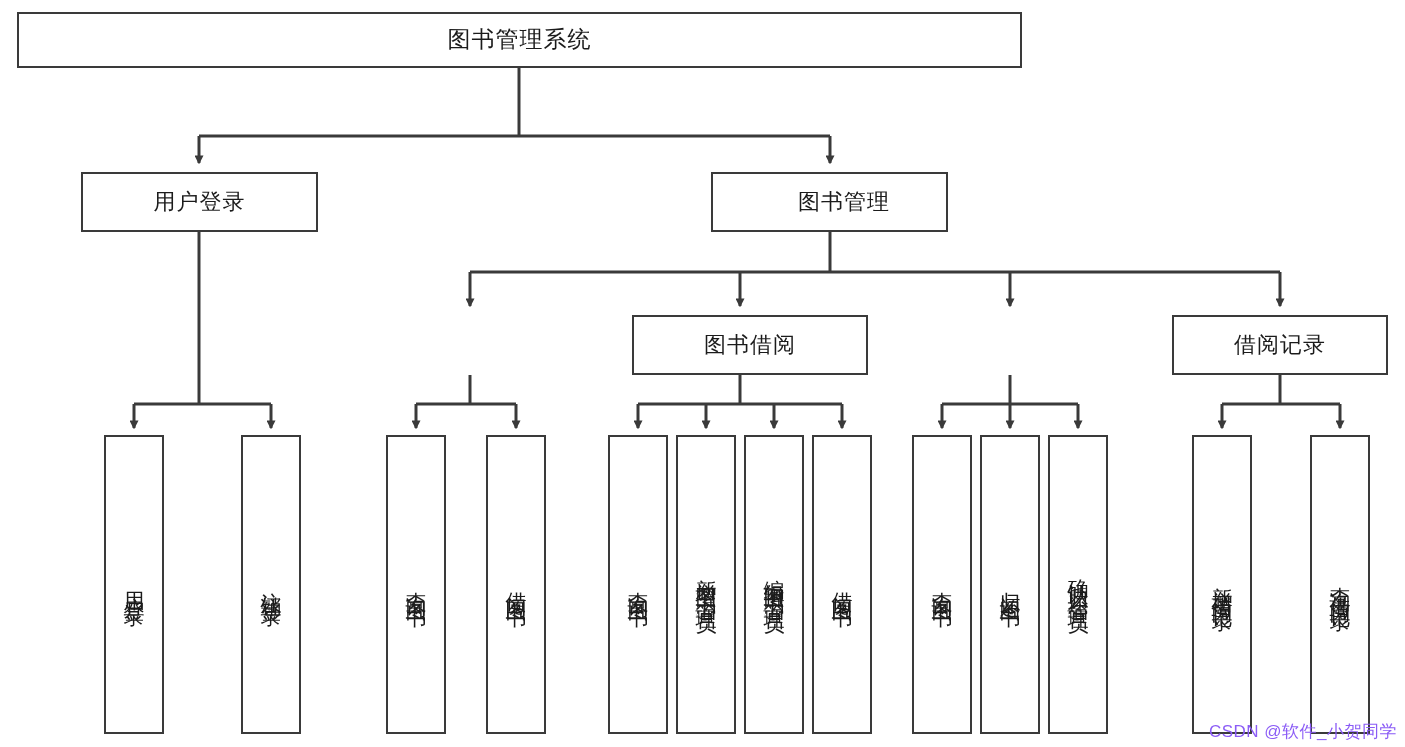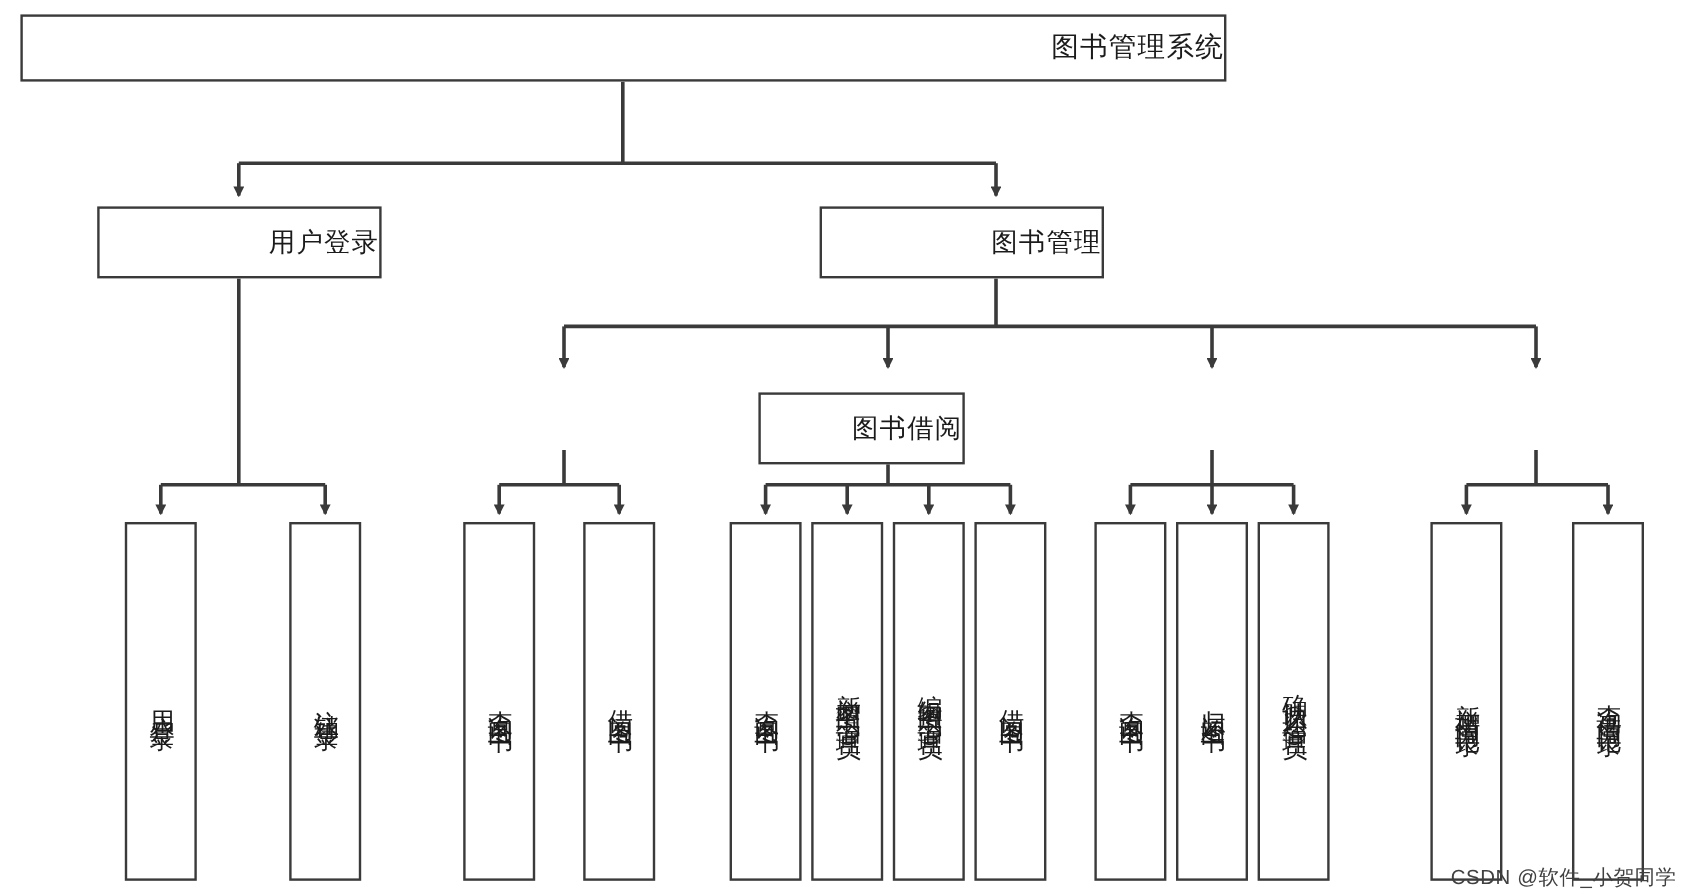--- a/index.html
+++ b/index.html
@@ -34,21 +34,20 @@
     background: #ffffff;
     display: flex;
     align-items: center;
     justify-content: center;
     color: #1b1b1b;
   }
   .node-h {
     font-size: 22px;
     letter-spacing: 1px;
     line-height: 1.1;
-    justify-content: flex-end;
   }
   .node-root .node-label {
     font-size: 23px;
   }
   .node-v {
     font-size: 21px;
   }
   .node-v .node-label {
     writing-mode: vertical-rl;
     text-orientation: upright;
@@ -58,21 +57,21 @@
     text-align: center;
   }
   .node-label {
     display: block;
   }
   #watermark {
     position: absolute;
     right: 8px;
     bottom: 4px;
     font-size: 17px;
-    color: #404040;
+    color: #8b5cf6;
     letter-spacing: 0.5px;
     white-space: nowrap;
     user-select: none;
   }
 </style>
 </head>
 <body>
 
 <div id="diagram-root">
 
@@ -127,26 +126,29 @@
     </g>
   </svg>
 
   <div class="node node-h node-root" style="left:17px; top:12px; width:1005px; height:56px;">
     <span class="node-label">图书管理系统</span>
   </div>
 
   <div class="node node-h" style="left:81px; top:172px; width:237px; height:60px;">
     <span class="node-label">用户登录</span>
   </div>
-  <div class="node node-h" style="left:683px; top:172px; width:237px; height:60px;padding-left:29px;">
+  <div class="node node-h" style="left:711px; top:172px; width:237px; height:60px;padding-left:29px;">
     <span class="node-label">图书管理</span>
   </div>
 
-  <div class="node node-h" style="left:632px; top:315px; width:172px; height:60px;margin-top:12px;">
+  <div class="node node-h" style="left:632px; top:315px; width:236px; height:60px;">
     <span class="node-label">图书借阅</span>
+  </div>
+  <div class="node node-h" style="left:1172px; top:315px; width:216px; height:60px;">
+    <span class="node-label">借阅记录</span>
   </div>
 
   <div class="node node-v" style="left:104px; top:435px; width:60px; height:299px;">
     <span class="node-label">用户登录</span>
   </div>
   <div class="node node-v" style="left:241px; top:435px; width:60px; height:299px;">
     <span class="node-label">注销登录</span>
   </div>
 
   <div class="node node-v" style="left:386px; top:435px; width:60px; height:299px;">

